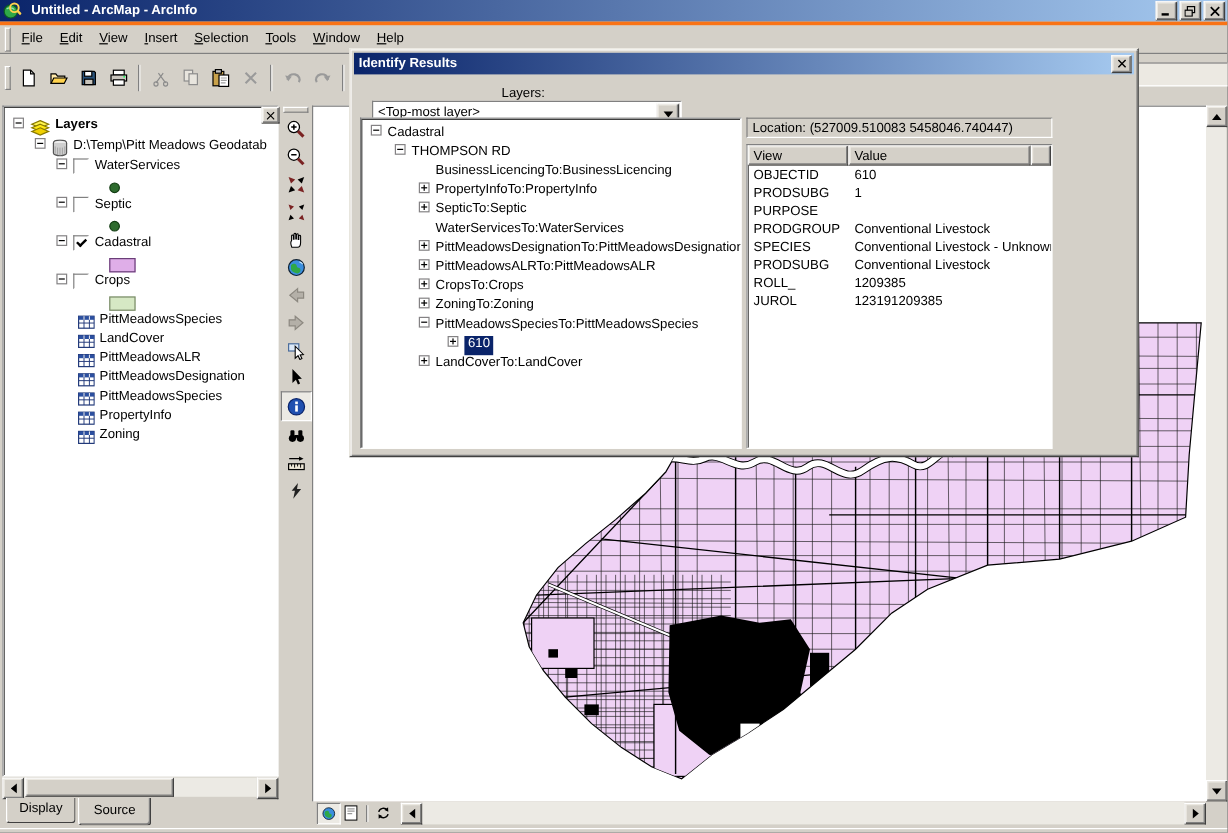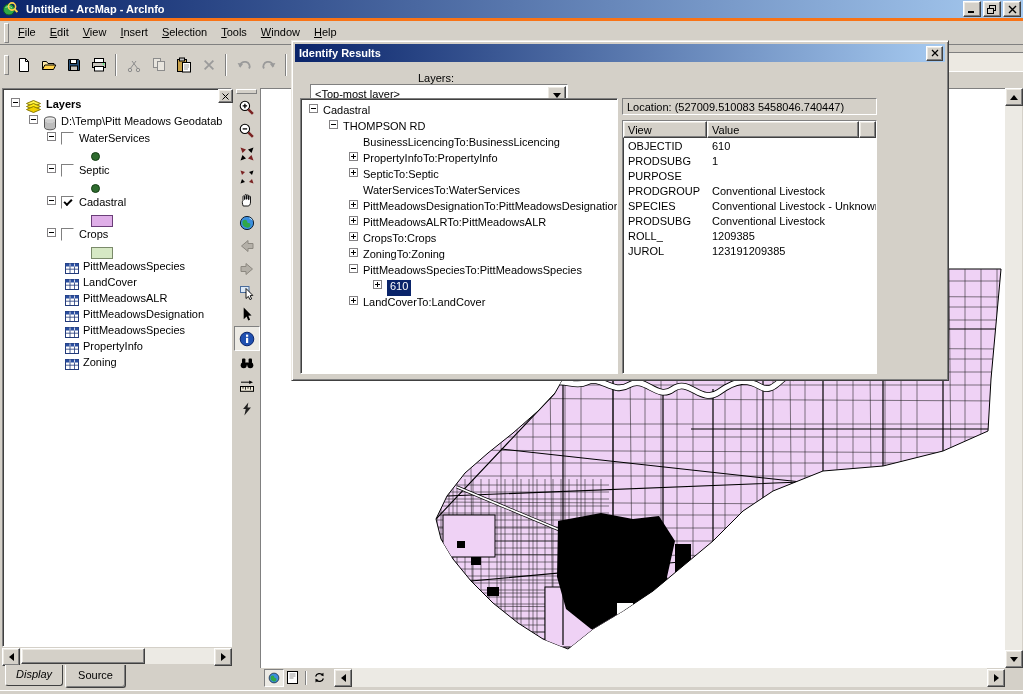--- a/index.html
+++ b/index.html
@@ -50,21 +50,21 @@
   .arr{width:0;height:0;}
   .arr.left{border-top:4px solid transparent;border-bottom:4px solid transparent;border-right:5px solid #000;}
   .arr.right{border-top:4px solid transparent;border-bottom:4px solid transparent;border-left:5px solid #000;}
   .arr.up{border-left:4px solid transparent;border-right:4px solid transparent;border-bottom:5px solid #000;}
   .arr.down{border-left:4px solid transparent;border-right:4px solid transparent;border-top:5px solid #000;}
   .toc-hscroll{left:2px;top:648px;width:230px;height:16px;display:flex;}
   
   .toc-tabs{left:2px;top:665px;width:230px;height:26px;display:flex;align-items:flex-start;padding-left:3px;box-sizing:border-box;}
   .tab{padding:3px 10px 4px;border:1px solid;border-color:#fff #404040 #404040 #fff;border-radius:0 0 3px 3px;border-top:none;background:var(--face);margin-right:2px;}
   .tab.active{padding:4px 12px 6px;position:relative;top:0;z-index:2;box-shadow:inset -1px -1px 0 #808080;}
-  .tab.inactive{position:relative;top:0;height:13px;font-style:italic;}
+  .tab.inactive{position:relative;top:0;height:13px;}
   
   .vtools{left:233px;top:86px;width:27px;padding-top:1px;}
   .vbtn{width:24px;height:23px;display:flex;align-items:center;justify-content:center;margin:0 auto;}
   .vbtn.pressed{border:1px solid;border-color:#808080 #fff #fff #808080;background:#ECEAE4;}
   
   .map{left:260px;top:88px;width:745px;height:580px;background:#fff;border-top:1px solid #808080;border-left:1px solid #808080;box-sizing:border-box;overflow:hidden;}
   .map-vscroll{left:1005px;top:88px;width:17px;height:580px;display:flex;flex-direction:column;}
   .map-bottom{left:260px;top:668px;width:762px;height:19px;display:flex;align-items:center;background:var(--face);}
   .mbtn{width:17px;height:16px;display:flex;align-items:center;justify-content:center;flex:none;}
   .statusbar{left:0;top:690px;width:1023px;height:4px;border-top:1px solid #fff;}

